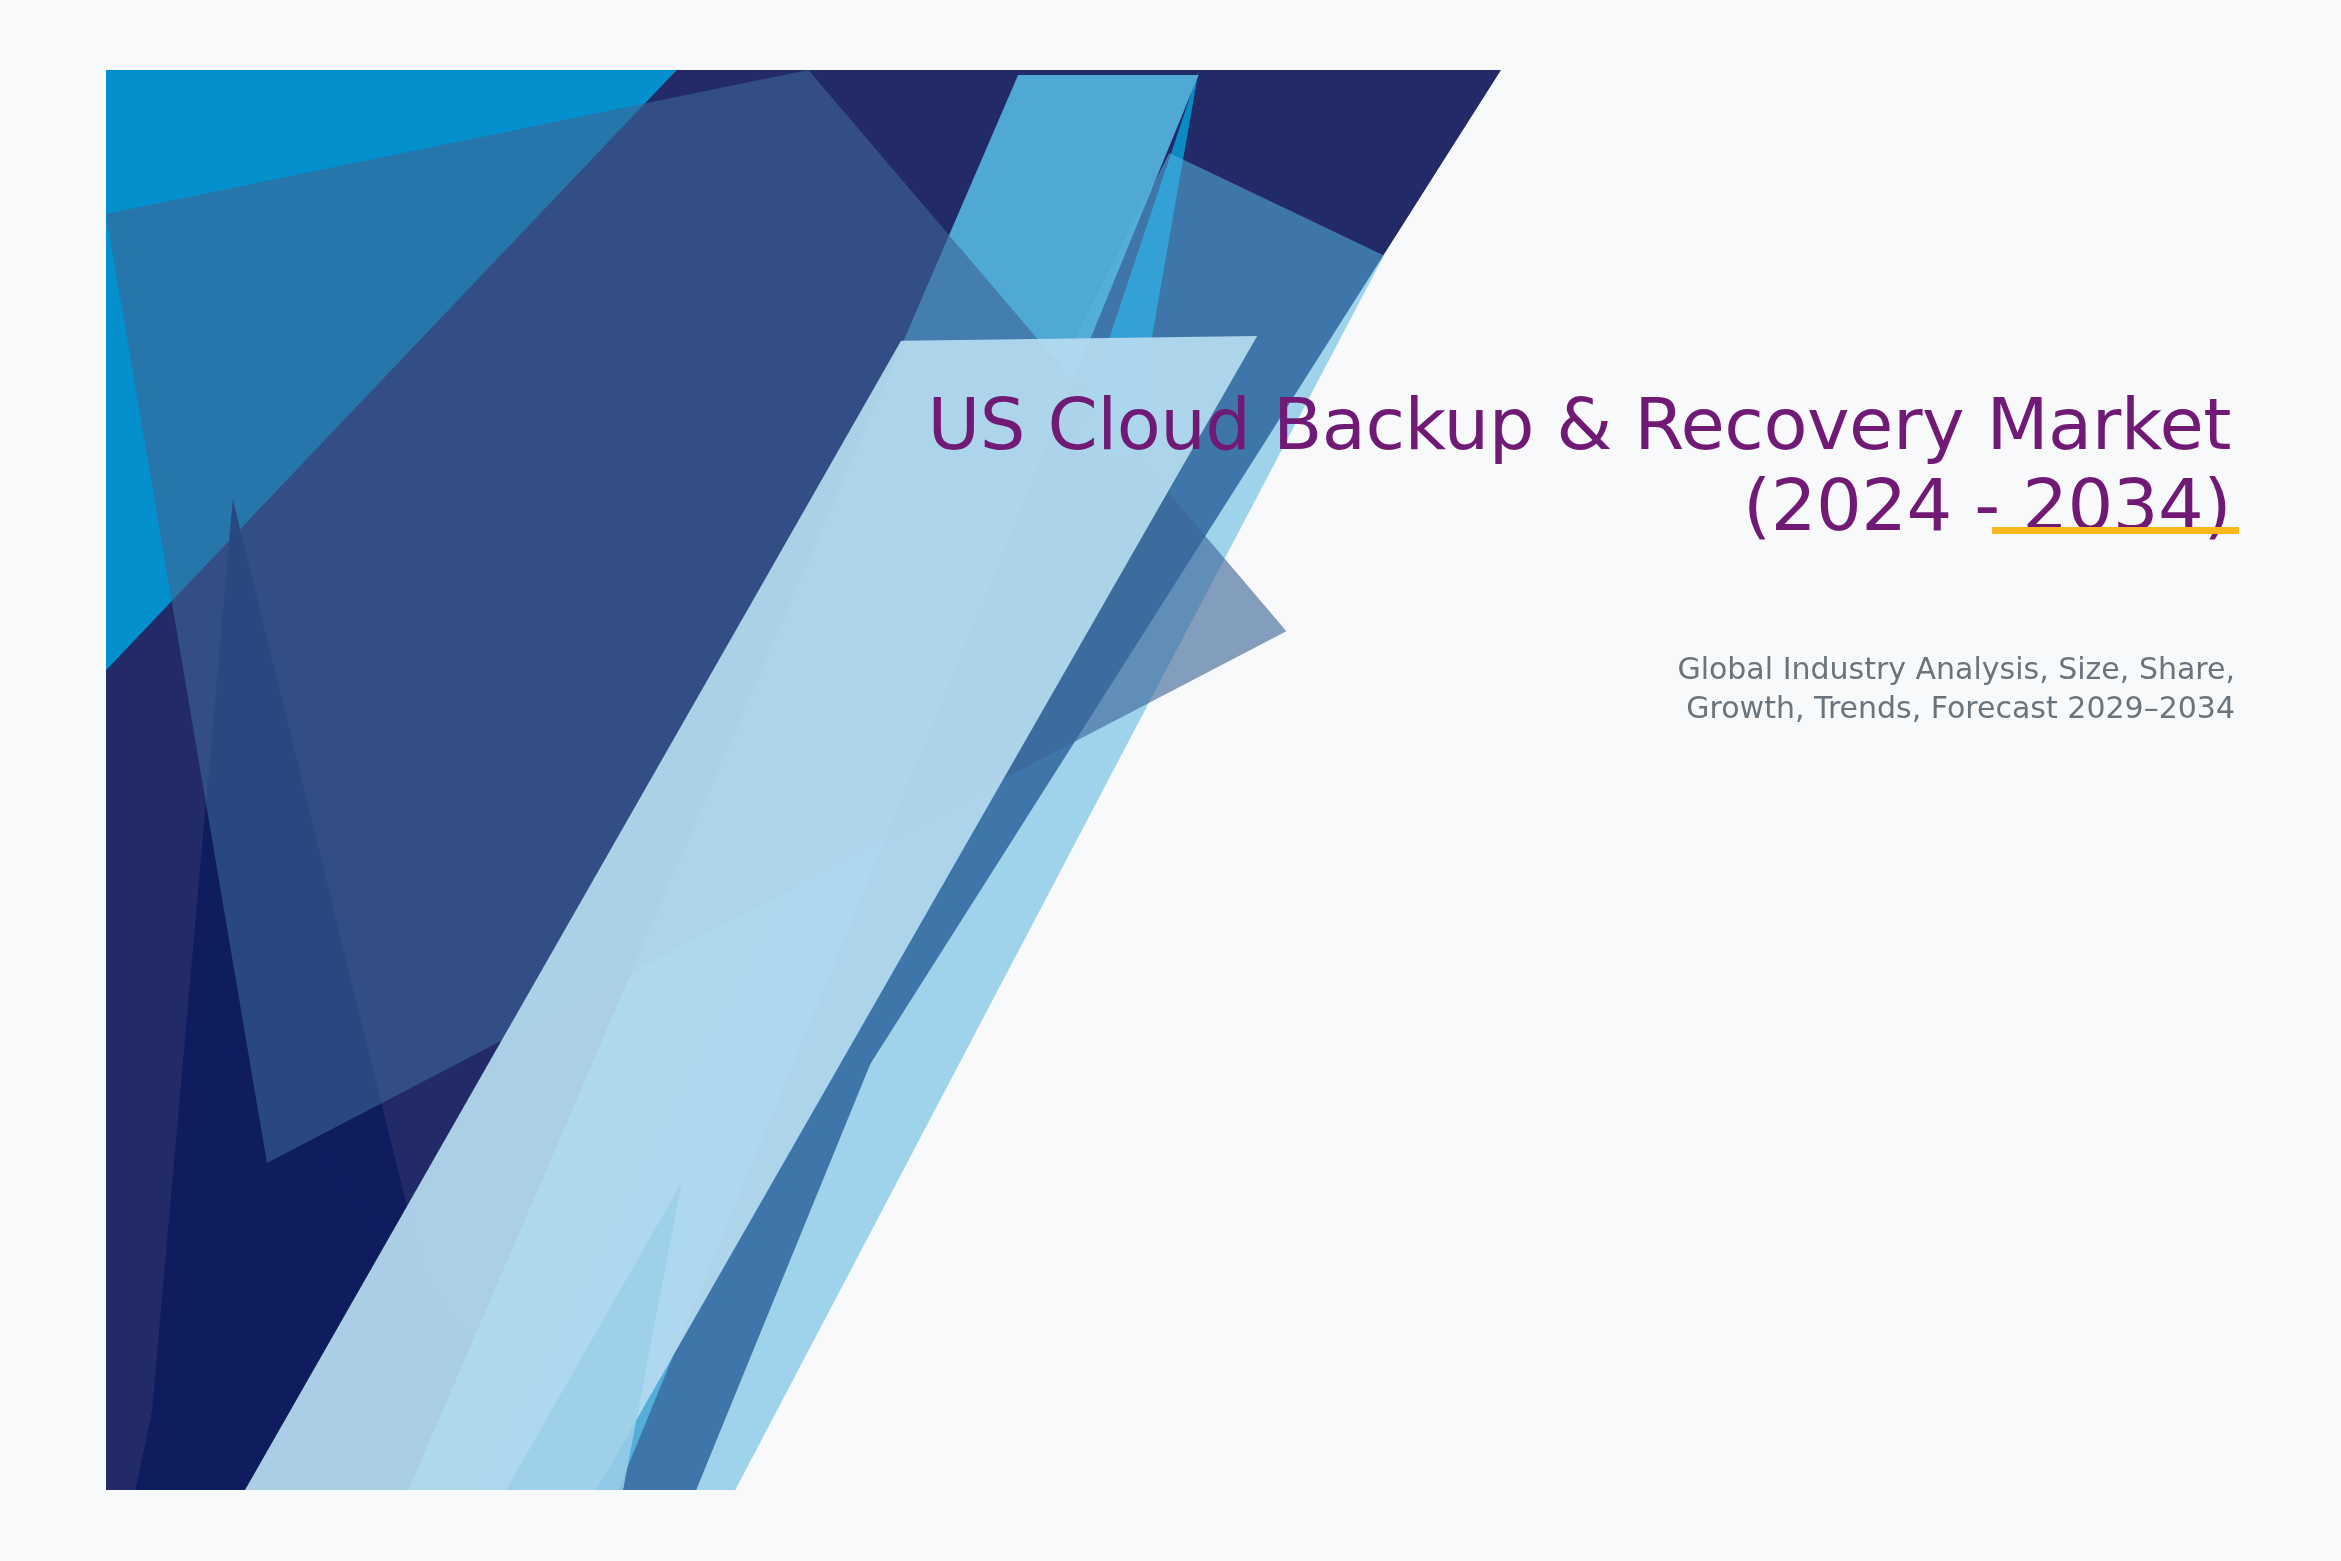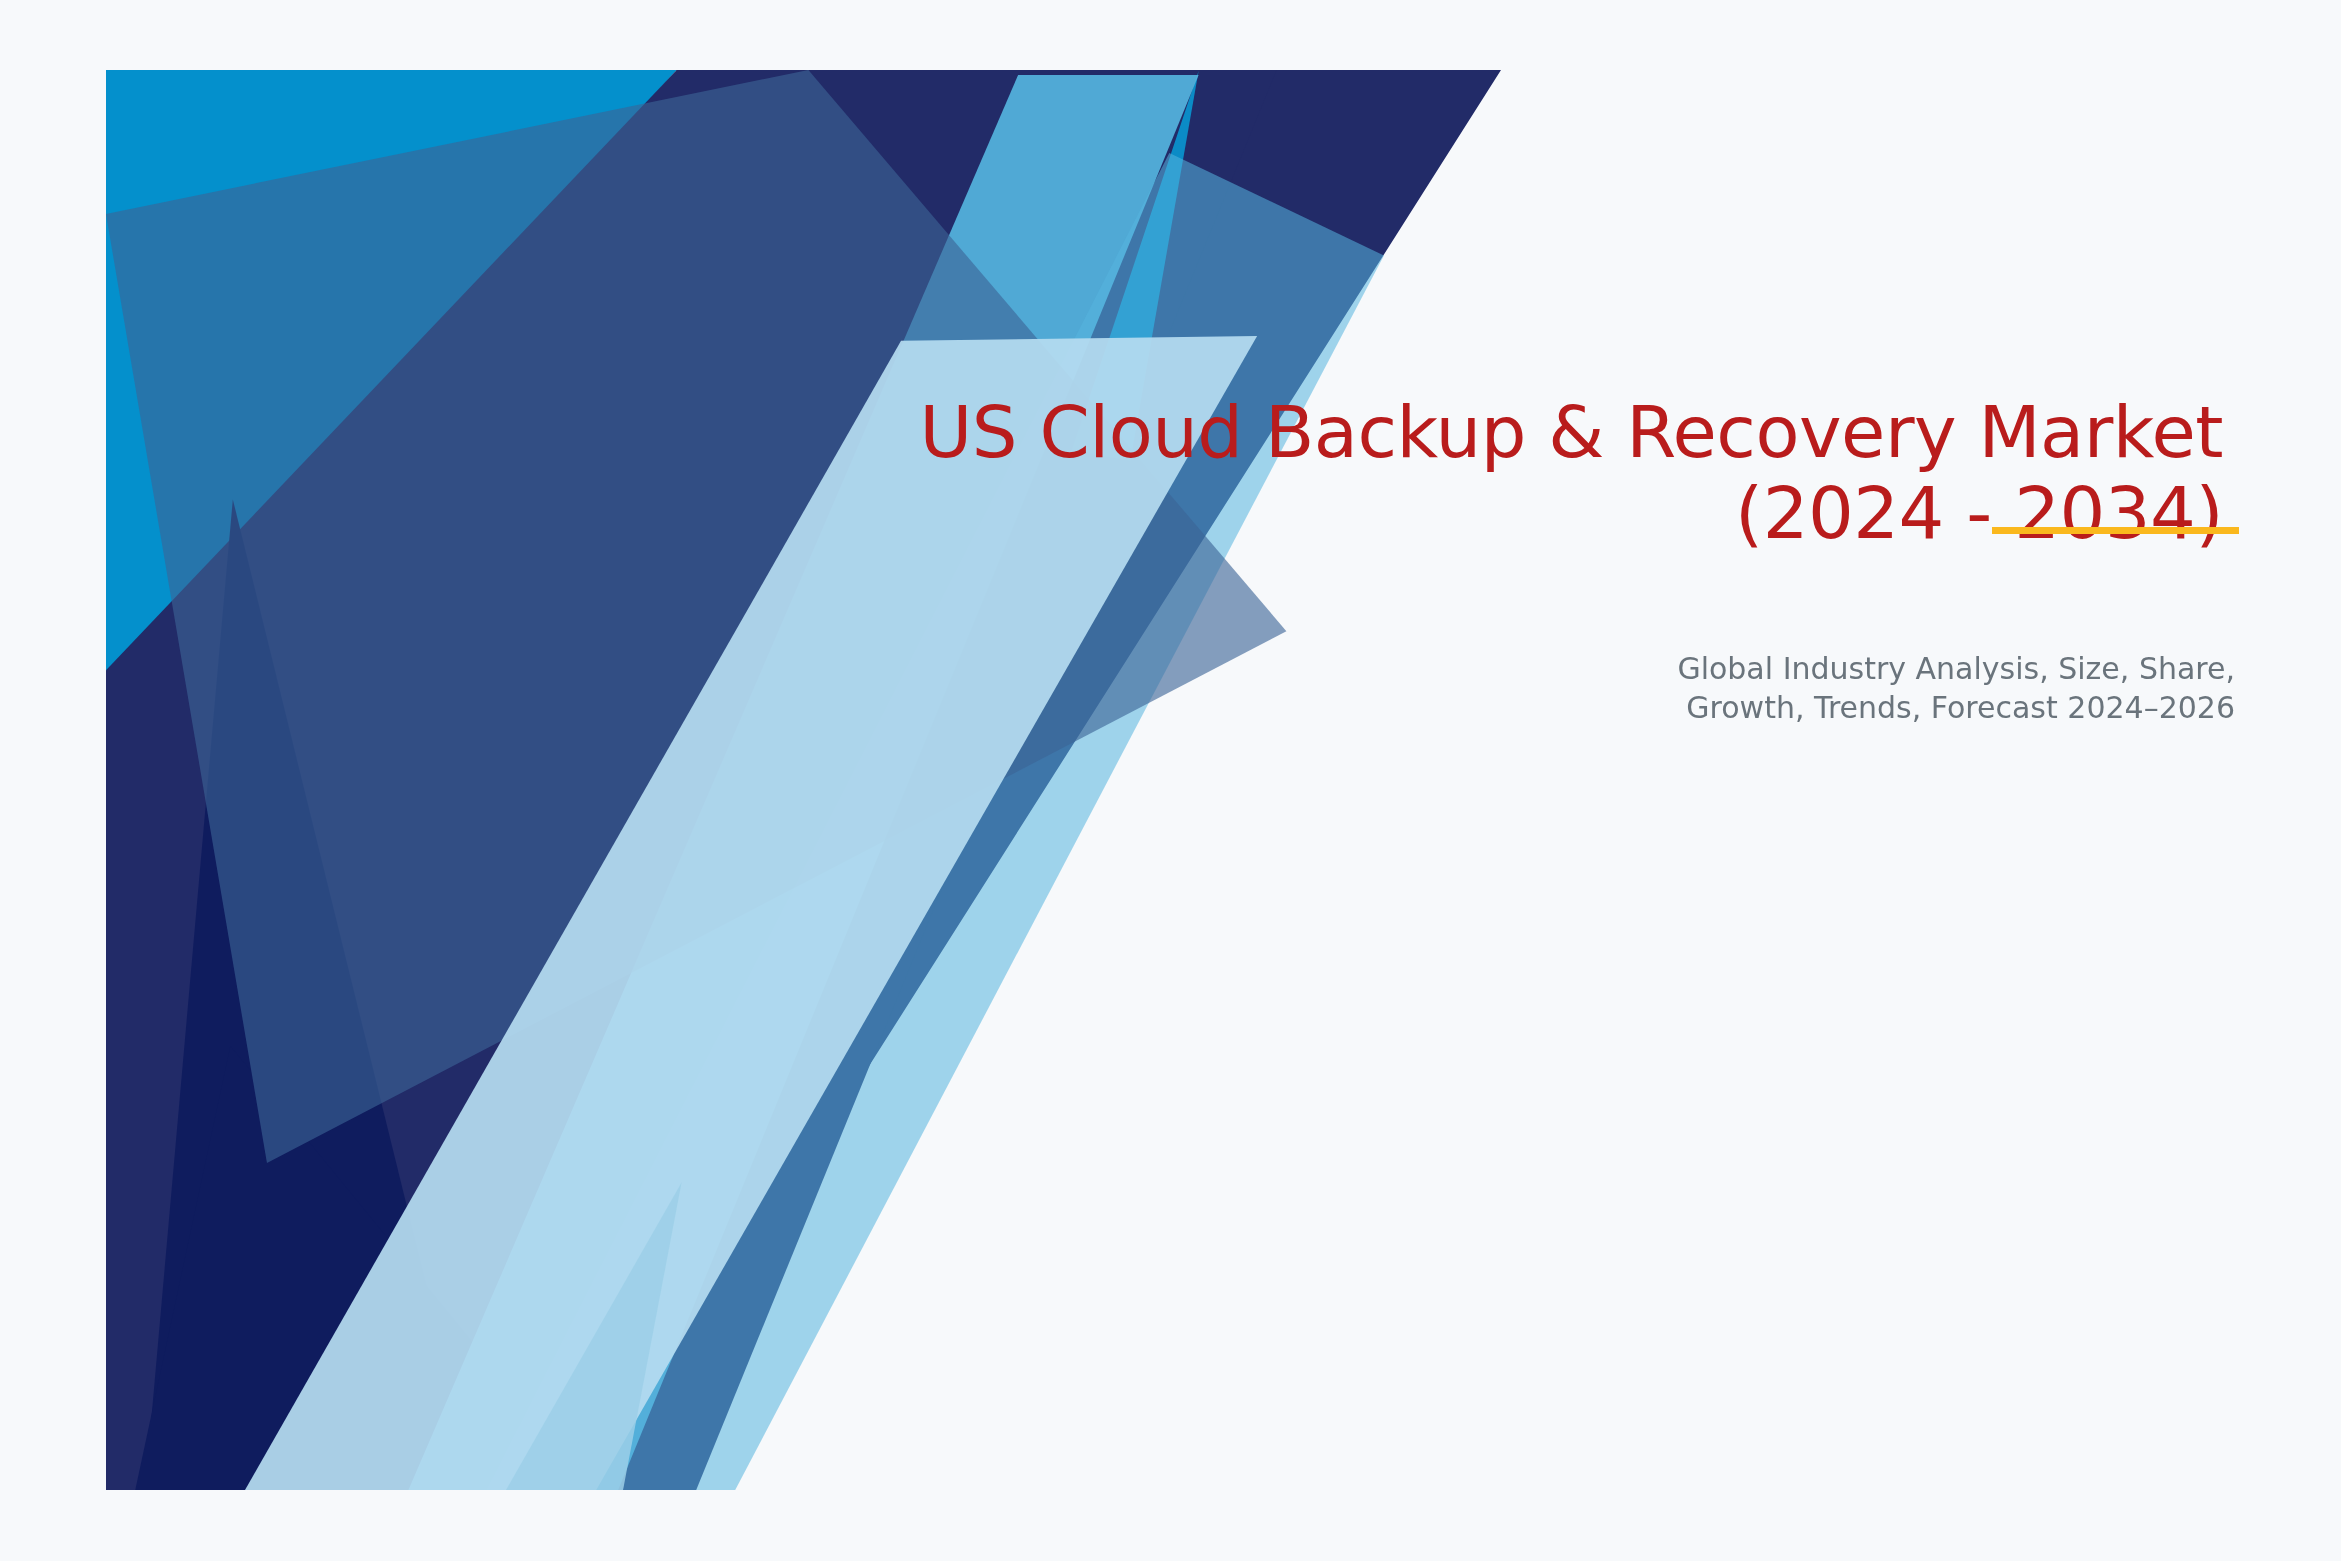--- a/index.html
+++ b/index.html
@@ -38,27 +38,27 @@
 
   
   .title-block {
     position: absolute;
     left: 829px;
     top: 376px;
     width: 1410px;
     text-align: right;
   }
   .slide-title {
-    margin: 16px;
+    margin: 8px;
     font-family: "DejaVu Sans", "Liberation Sans", sans-serif;
     font-weight: 400;
     font-size: 72px;
     line-height: 1.12;
     letter-spacing: -0.5px;
-    color: #b91c1c;
+    color: #701a75;
     white-space: pre-line;
     position: relative;
     z-index: 2;
   }
 
   .accent-rule {
     position: absolute;
     left: 1992px;
     top: 527px;
     width: 247px;
@@ -127,17 +127,17 @@
 
   <div class="title-block">
     <h1 class="slide-title">US Cloud Backup &amp; Recovery Market
 (2024 - 2034)</h1>
   </div>
 
   <div class="accent-rule"></div>
 
   <div class="subtitle-block">
     <p class="slide-subtitle">Global Industry Analysis, Size, Share,
-Growth, Trends, Forecast 2024–2026</p>
+Growth, Trends, Forecast 2029–2034</p>
   </div>
 
 </div>
 
 
 </body></html>

